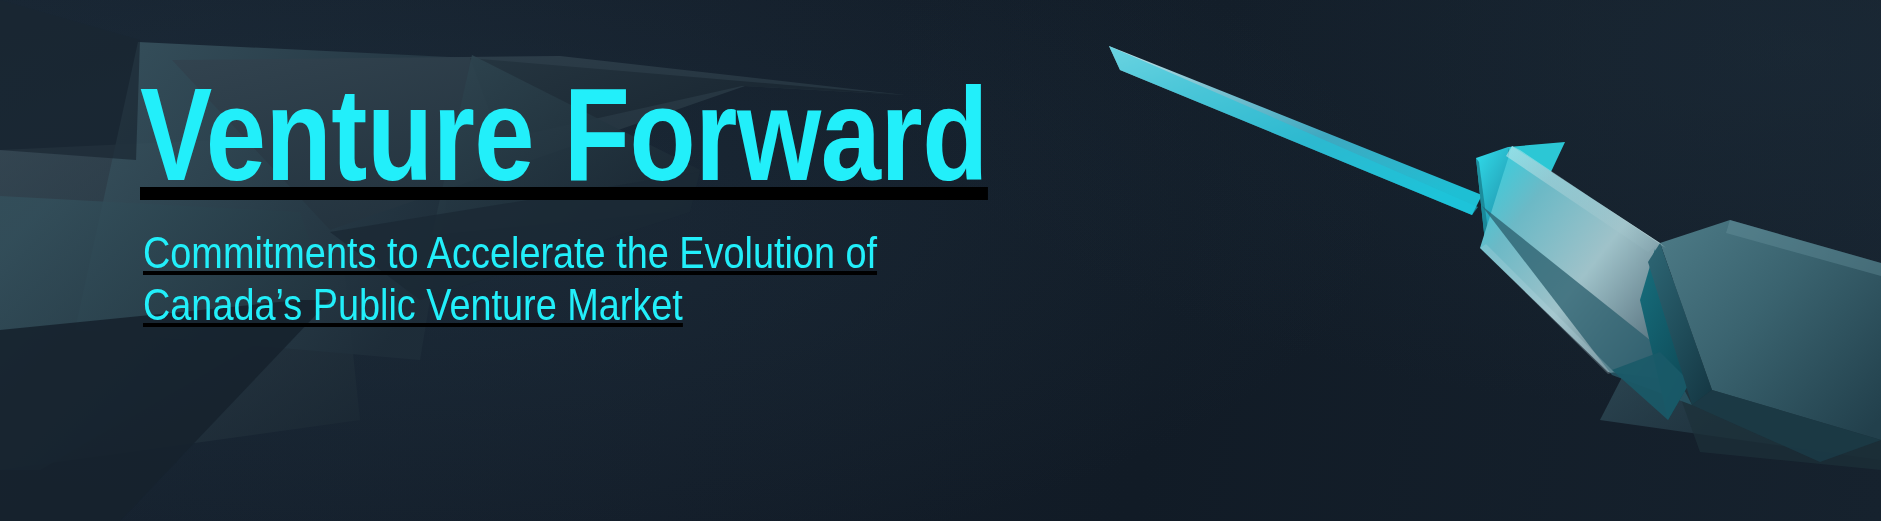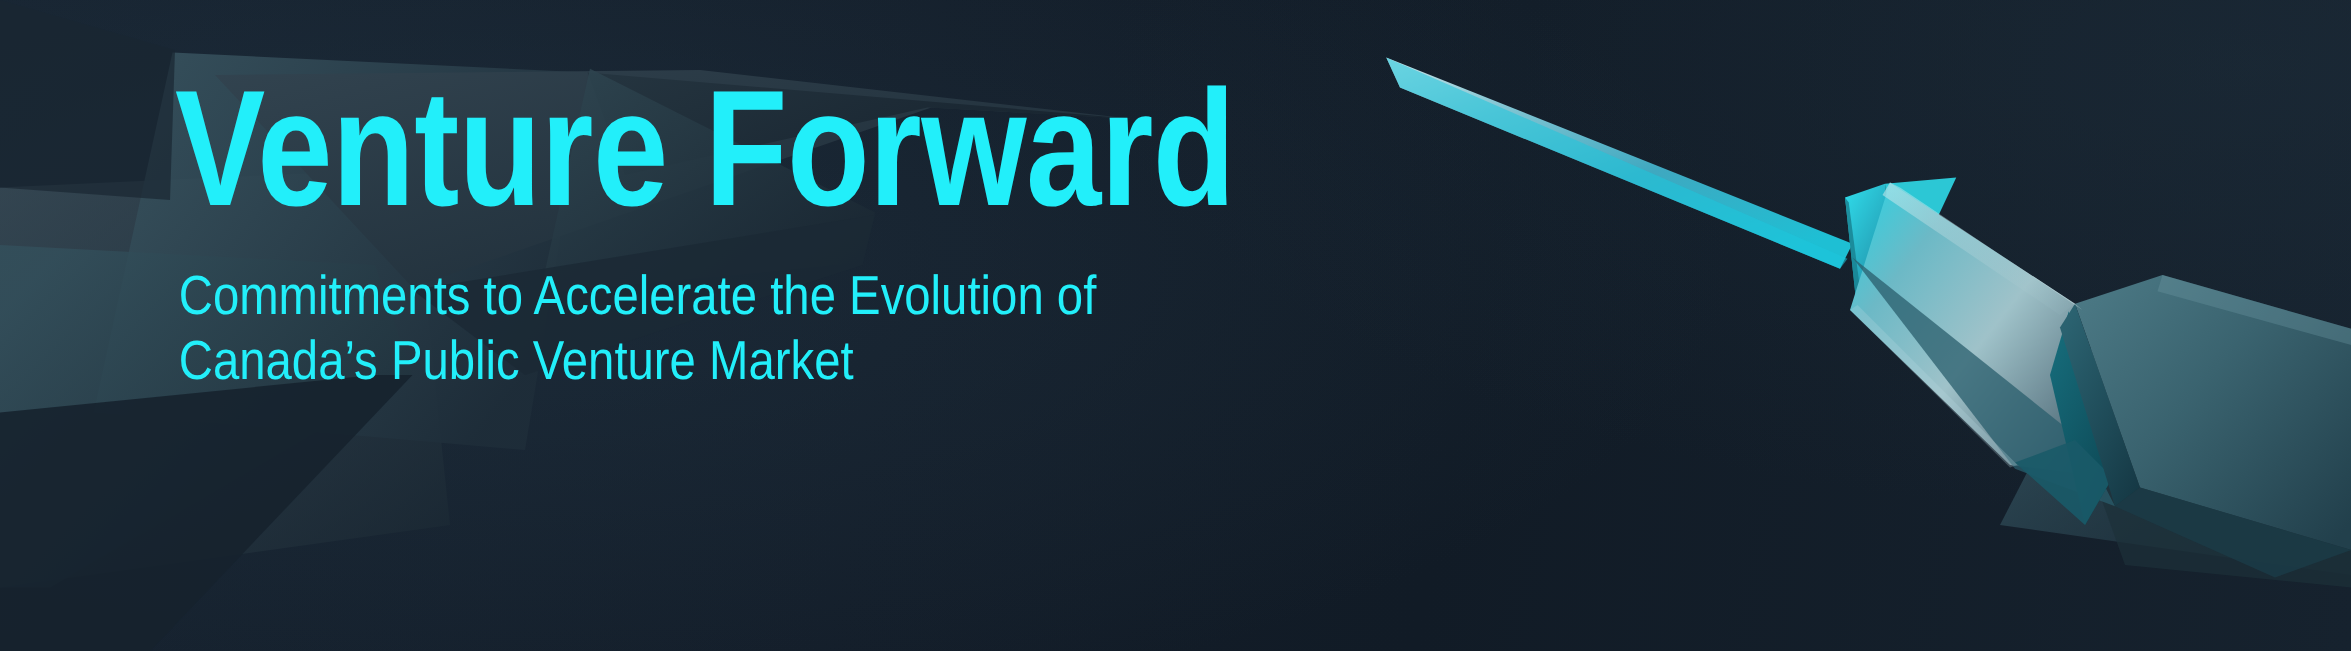--- a/index.html
+++ b/index.html
@@ -33,22 +33,23 @@
     position: absolute;
     inset: 0;
     width: 1881px;
     height: 521px;
     display: block;
   }
   
   .text-block {
     position: absolute;
     left: 140px;
-    top: 54px;
+    top: 70px;
     width: 1000px;
+    text-decoration: underline;
   }
   .title {
     margin: 0;
     font-size: 132px;
     line-height: 0.98;
     font-weight: 700;
     letter-spacing: -0.5px;
     color: #22effa;
     font-family: "Liberation Sans Narrow", "Liberation Sans", sans-serif;
     transform: scaleX(0.82);

